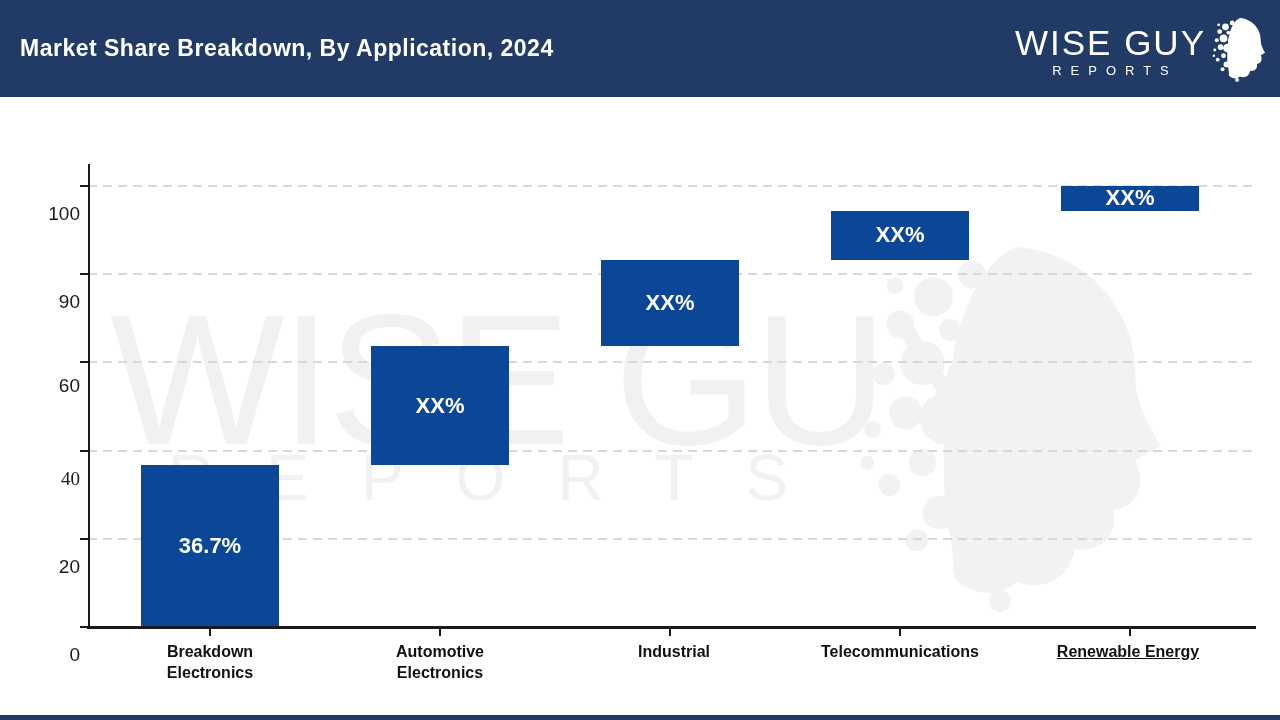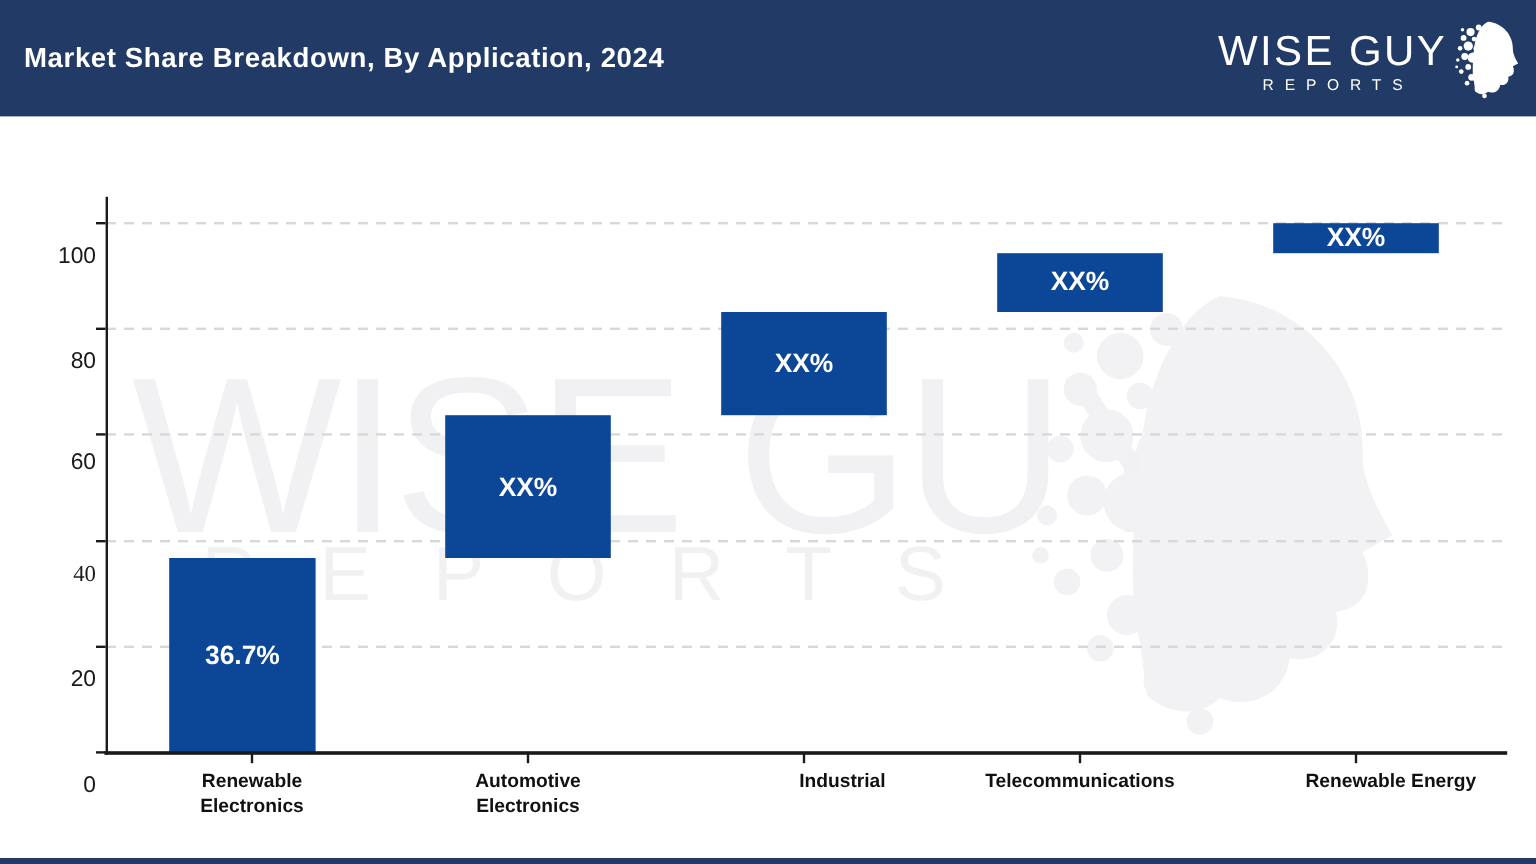--- a/index.html
+++ b/index.html
@@ -97,60 +97,60 @@
       <div class="gridline" style="left: 88px; top: 537.8px; width: 1168px;"></div>
       <div class="ytick-label" style="left: 28px; top: 526.8px;">20</div>
       <div class="tickmark" style="left: 80px; top: 537.8px; width: 8px; height: 2px;"></div>
       <div class="gridline" style="left: 88px; top: 449.6px; width: 1168px;"></div>
       <div class="ytick-label" style="left: 28px; top: 438.6px; font-family: Liberation Serif, serif;">40</div>
       <div class="tickmark" style="left: 80px; top: 449.6px; width: 8px; height: 2px;"></div>
       <div class="gridline" style="left: 88px; top: 361.4px; width: 1168px;"></div>
       <div class="ytick-label" style="left: 28px; top: 346px;">60</div>
       <div class="tickmark" style="left: 80px; top: 361.4px; width: 8px; height: 2px;"></div>
       <div class="gridline" style="left: 88px; top: 273.2px; width: 1168px;"></div>
-      <div class="ytick-label" style="left: 28px; top: 262.2px;">80</div>
+      <div class="ytick-label" style="left: 28px; top: 262.2px;">90</div>
       <div class="tickmark" style="left: 80px; top: 273.2px; width: 8px; height: 2px;"></div>
       <div class="gridline" style="left: 88px; top: 185px; width: 1168px;"></div>
       <div class="ytick-label" style="left: 28px; top: 174px;">100</div>
       <div class="tickmark" style="left: 80px; top: 185px; width: 8px; height: 2px;"></div>
       <div class="spine" style="left: 88px; top: 164px; width: 2px; height: 465px;"></div>
       <div class="spine" style="left: 87px; top: 626px; width: 1169px; height: 2.5px;"></div>
-      <div class="bar" style="left: 141px; top: 465.153px; width: 122px; height: 161.847px; background: rgb(11, 70, 151); text-align: right;">
+      <div class="bar" style="left: 141px; top: 465.153px; width: 138px; height: 161.847px; background: rgb(11, 70, 151); text-align: right;">
         <span class="bar-label" style="color: rgb(255, 255, 255);">36.7%</span>
       </div>
       <div class="tickmark" style="left: 209px; top: 628px; width: 2px; height: 8px;"></div>
       <div class="xcat-label" style="left: 95px; top: 641px;">
-        <div>Renewable</div>
+        <div>Breakdown</div>
         <div>Electronics</div>
       </div>
       <div class="bar" style="left: 371px; top: 346.083px; width: 138px; height: 119.07px; background: rgb(11, 70, 151);">
         <span class="bar-label" style="color: rgb(255, 255, 255);">XX%</span>
       </div>
       <div class="tickmark" style="left: 439px; top: 628px; width: 2px; height: 8px;"></div>
       <div class="xcat-label" style="left: 325px; top: 641px;">
         <div>Automotive</div>
         <div>Electronics</div>
       </div>
       <div class="bar" style="left: 601px; top: 260.088px; width: 138px; height: 85.995px; background: rgb(11, 70, 151);">
         <span class="bar-label" style="color: rgb(255, 255, 255);">XX%</span>
       </div>
       <div class="tickmark" style="left: 669px; top: 628px; width: 2px; height: 8px;"></div>
-      <div class="xcat-label" style="left: 587px; top: 641px;">
+      <div class="xcat-label" style="left: 559px; top: 641px;">
         <div>Industrial</div>
       </div>
       <div class="bar" style="left: 831px; top: 210.696px; width: 138px; height: 49.392px; background: rgb(11, 70, 151);">
         <span class="bar-label" style="color: rgb(255, 255, 255);">XX%</span>
       </div>
       <div class="tickmark" style="left: 899px; top: 628px; width: 2px; height: 8px;"></div>
       <div class="xcat-label" style="left: 785px; top: 641px;">
         <div>Telecommunications</div>
       </div>
       <div class="bar" style="left: 1061px; top: 186px; width: 138px; height: 24.696px; background: rgb(11, 70, 151);">
         <span class="bar-label" style="color: rgb(255, 255, 255);">XX%</span>
       </div>
       <div class="tickmark" style="left: 1129px; top: 628px; width: 2px; height: 8px;"></div>
-      <div class="xcat-label" style="left: 1044px; top: 641px;">
+      <div class="xcat-label" style="left: 1013px; top: 641px; text-decoration: underline;">
         <div>Renewable Energy</div>
       </div>
     </div>
 
   <div class="footer"></div>
 </div>
 
 </body></html>

